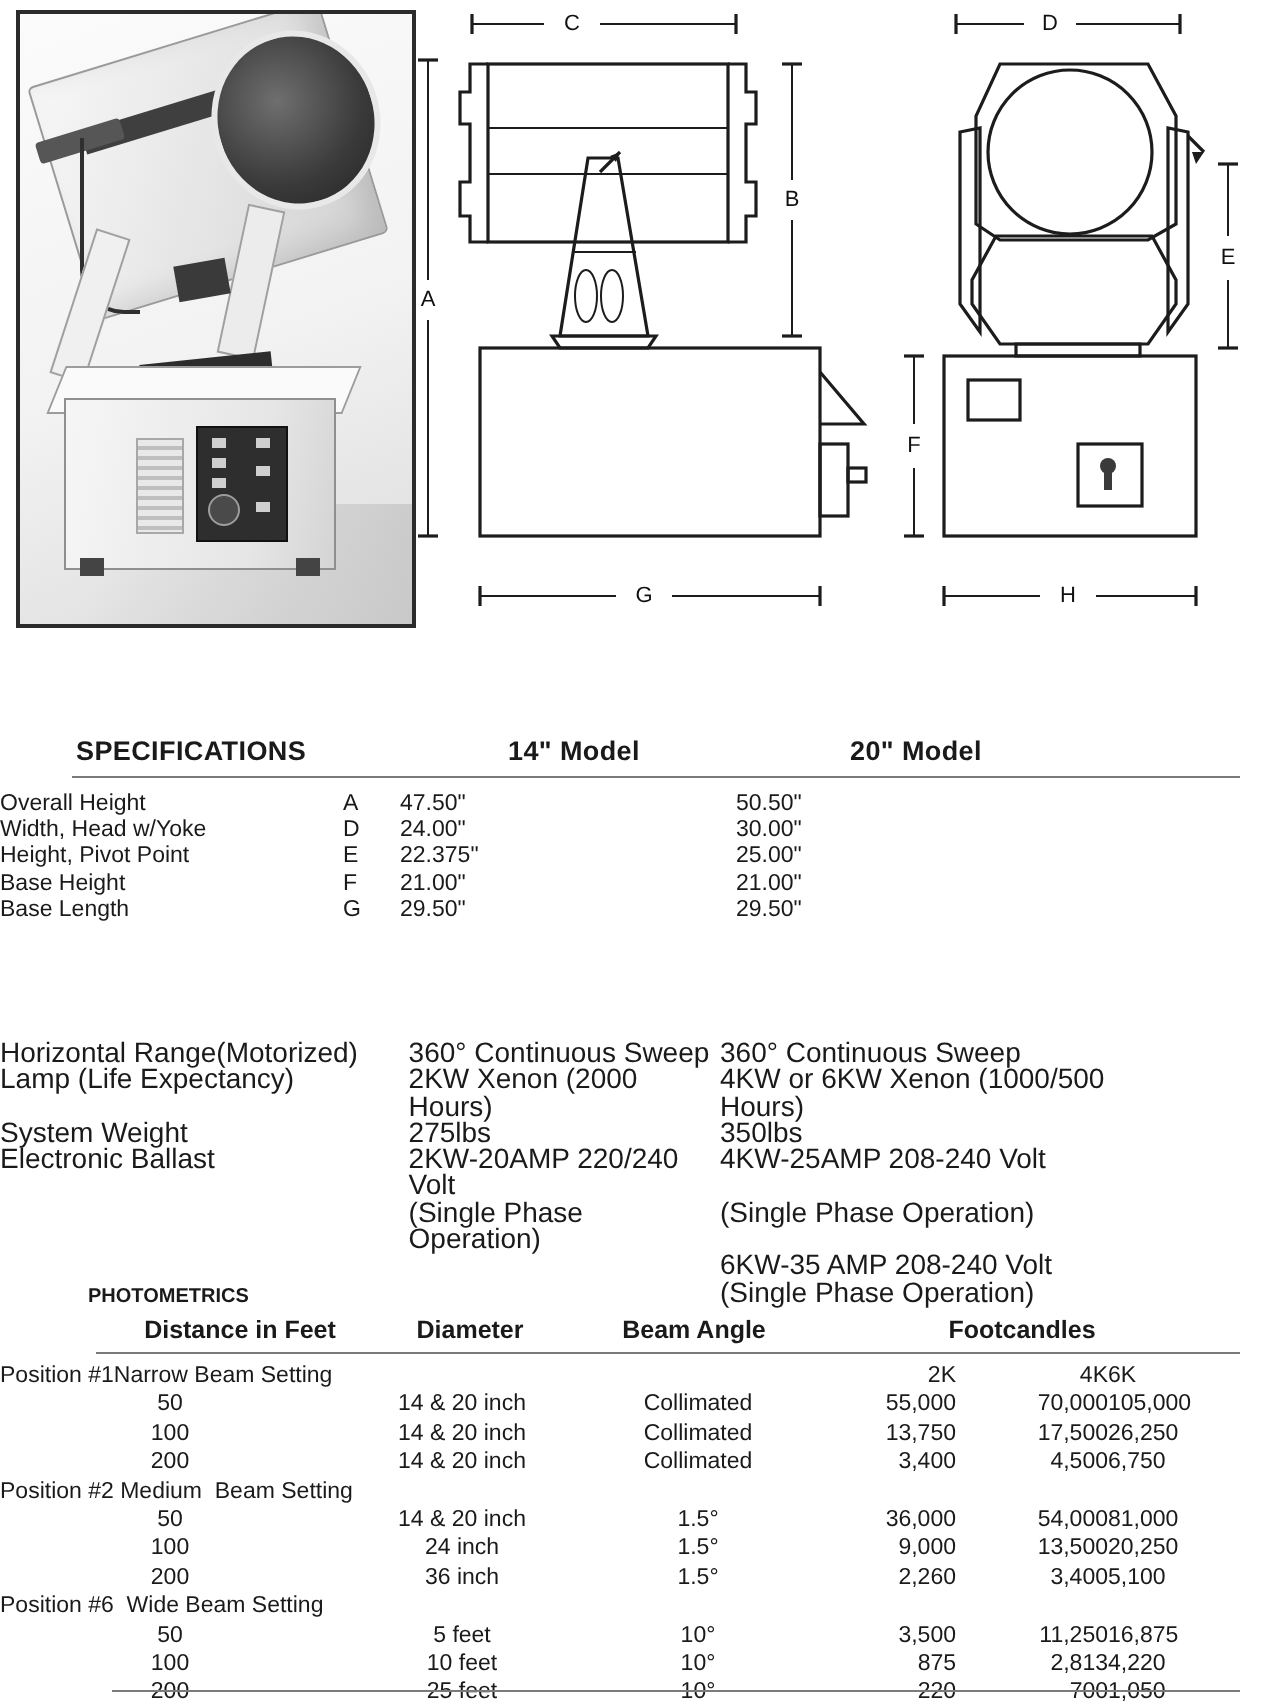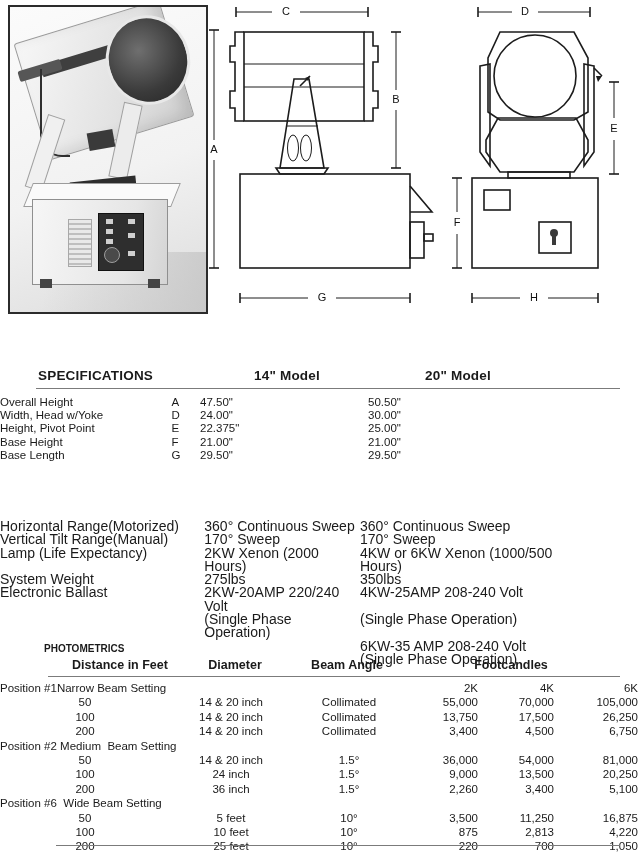--- a/index.html
+++ b/index.html
@@ -235,21 +235,21 @@
     left: 0; top: 38px;
     border-collapse: collapse;
     font-size: 11.5px;
   }
   table.pm td { padding: 0; line-height: 14.4px; }
   td.pm-dist { width: 170px; text-align: center; }
   td.pm-diam { width: 122px; text-align: center; }
   td.pm-ang  { width: 114px; text-align: center; }
   td.pm-k1   { width: 72px;  text-align: right; }
   td.pm-k2   { width: 76px;  text-align: right; }
-  td.pm-k3   { width: 84px;  text-align: right; padding-right: 6px; }
+  td.pm-k3   { width: 84px;  padding-right: 6px; }
   td.pm-sect {
     text-align: left;
     padding-left: 52px;
     white-space: pre;
   }
 </style>
 </head>
 <body>
 
 <div id="top-area">
@@ -445,25 +445,20 @@
   </table>
 
   <table class="spec2">
     <tbody>
       <tr>
           <td class="s2-label">Horizontal Range(Motorized)</td>
           <td class="s2-v14">360° Continuous Sweep</td>
           <td class="s2-v20">360° Continuous Sweep</td>
         </tr>
       <tr>
-          <td class="s2-label">Vertical Tilt Range(Manual)</td>
-          <td class="s2-v14">170° Sweep</td>
-          <td class="s2-v20">170° Sweep</td>
-        </tr>
-      <tr>
           <td class="s2-label">Lamp (Life Expectancy)</td>
           <td class="s2-v14">2KW Xenon (2000 Hours)</td>
           <td class="s2-v20">4KW or 6KW Xenon (1000/500 Hours)</td>
         </tr>
       <tr>
           <td class="s2-label">System Weight</td>
           <td class="s2-v14">275lbs</td>
           <td class="s2-v20">350lbs</td>
         </tr>
       <tr>

